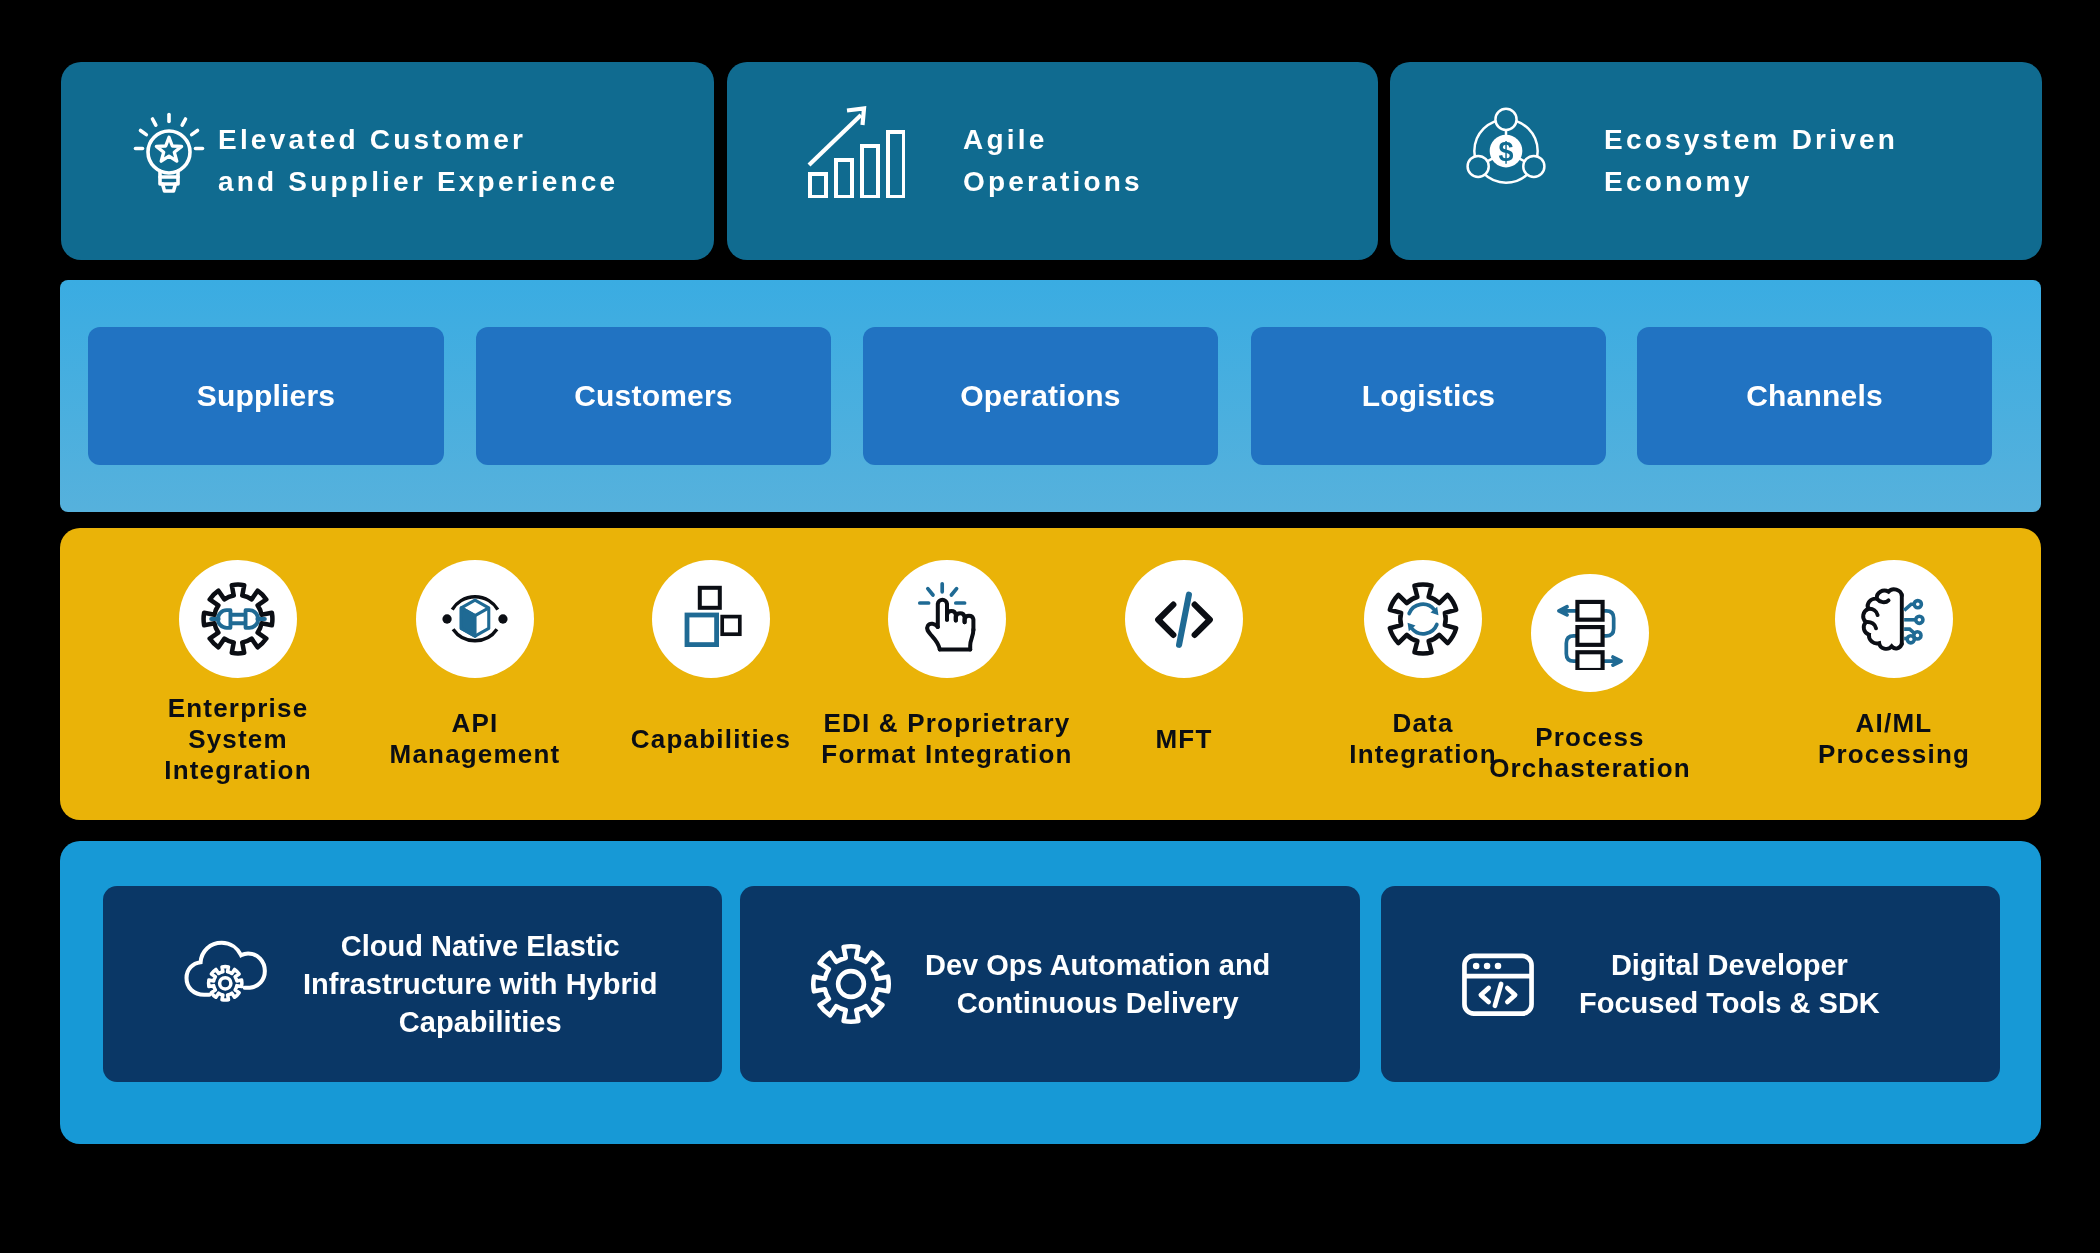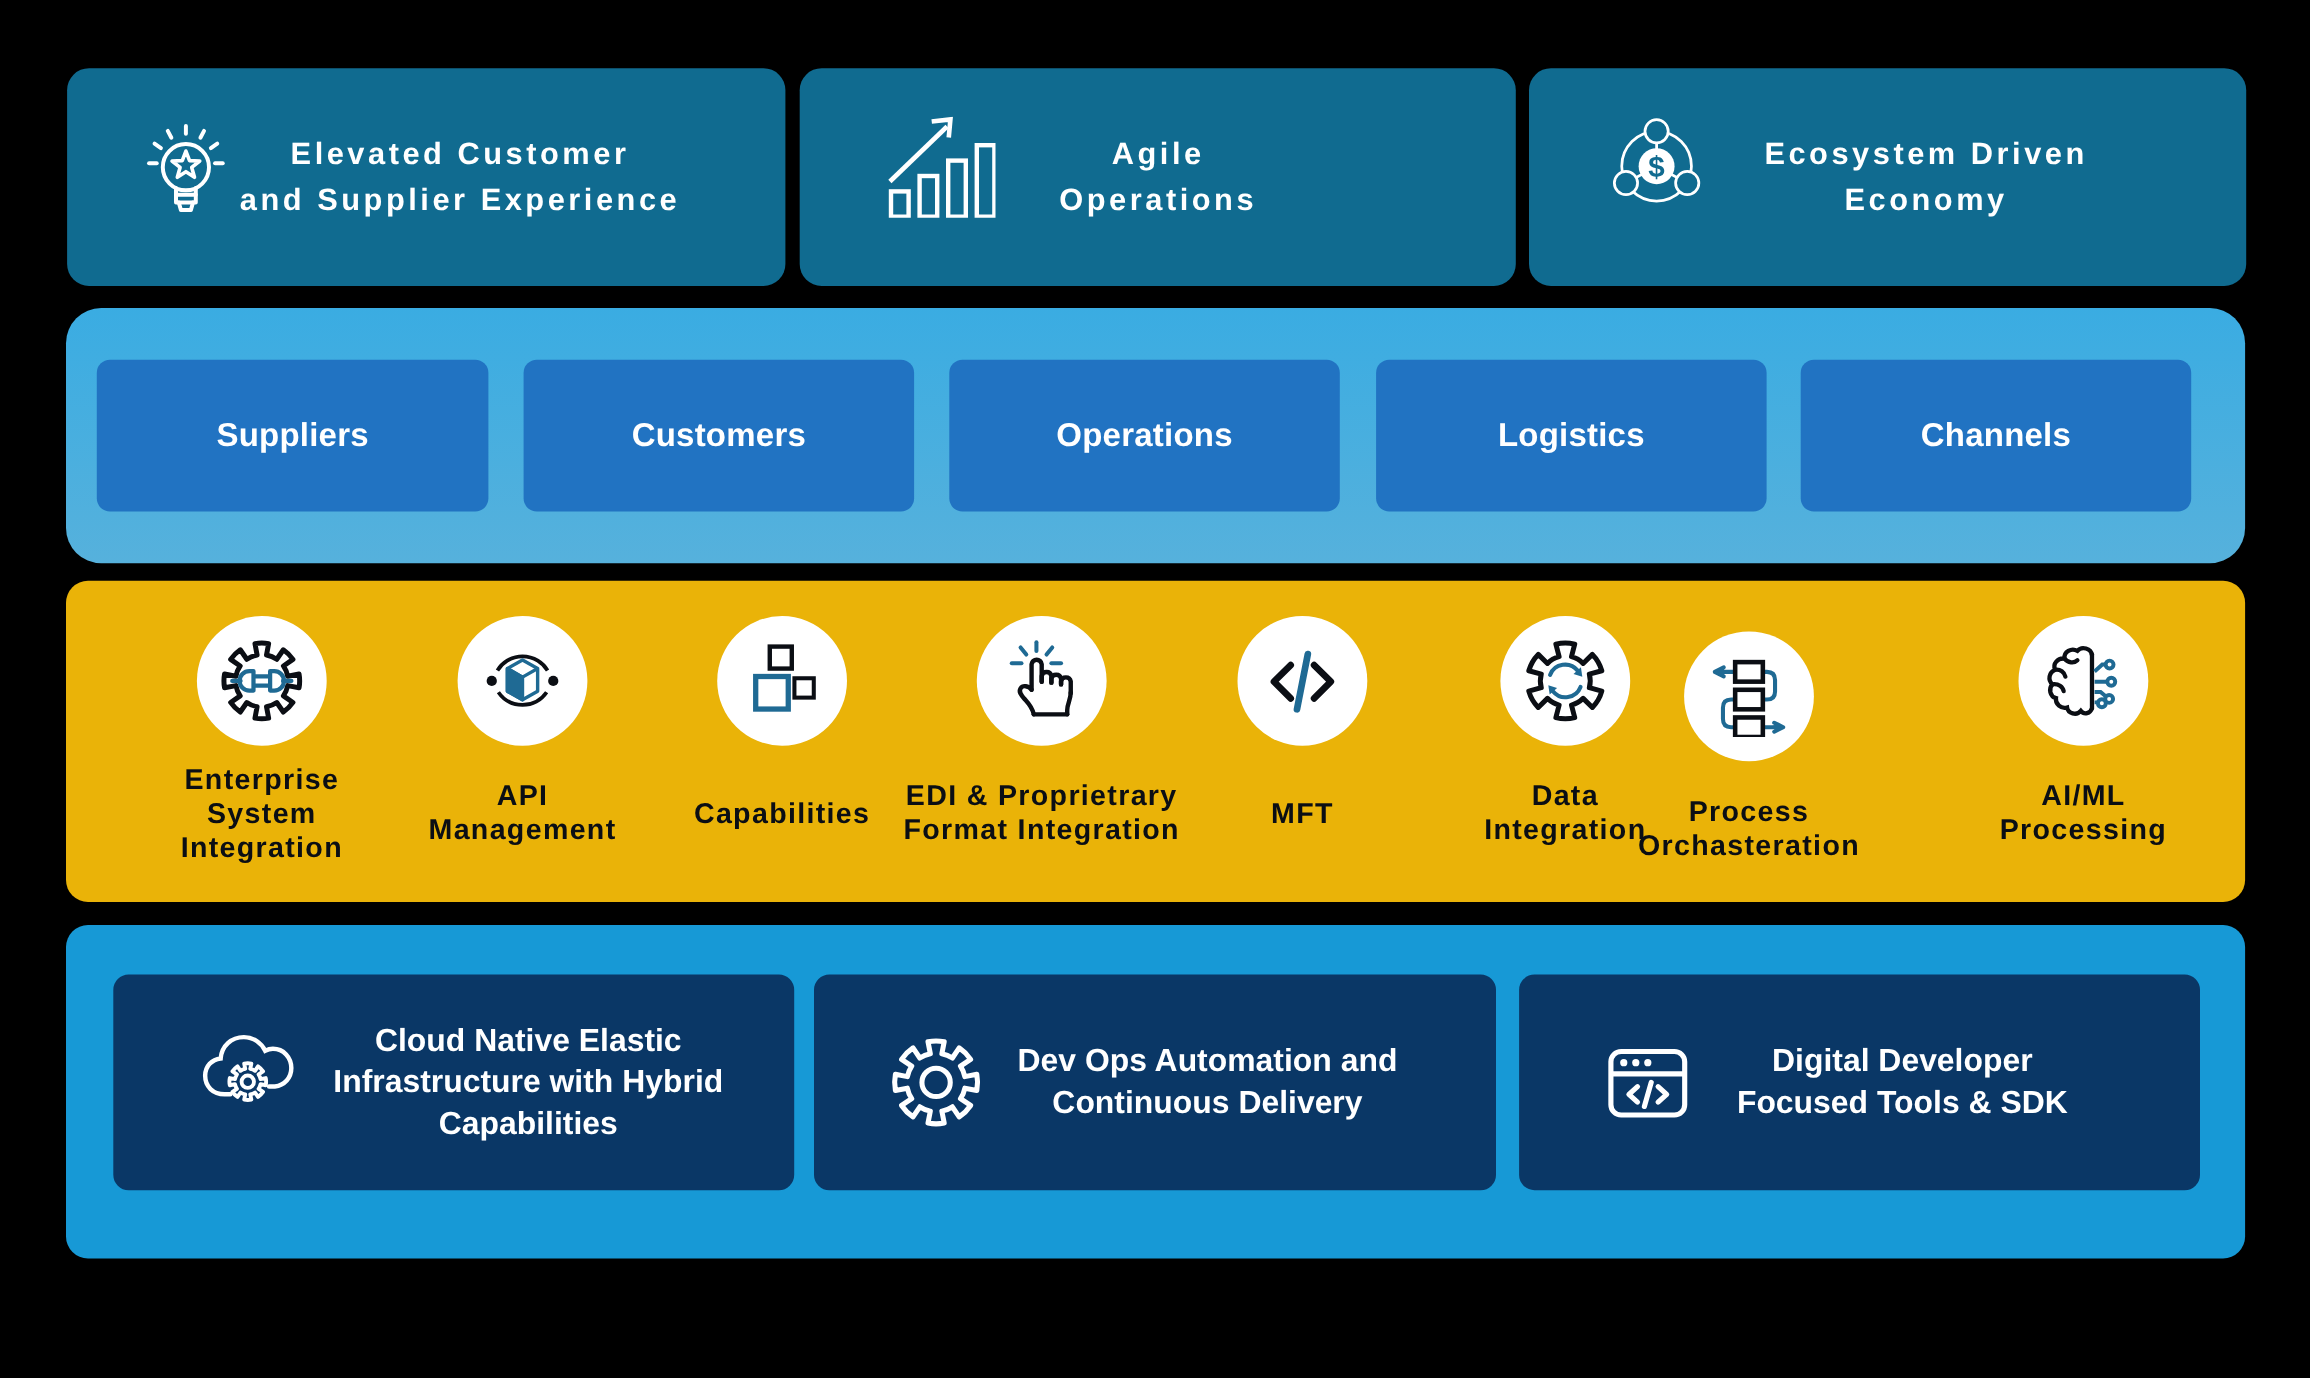--- a/index.html
+++ b/index.html
@@ -1,23 +1,23 @@
 <!DOCTYPE html>
 <html><head>
 <meta charset="utf-8">
 <style>
   html,body{margin:0;padding:0;}
   body{width:2100px;height:1253px;background:#000;position:relative;overflow:hidden;
        font-family:"Liberation Sans",sans-serif;}
   
   .tbox{position:absolute;top:62px;height:198px;background:#106b90;border-radius:20px;
         display:flex;align-items:center;justify-content:flex-start;color:#fff;box-sizing:border-box;}
-  .ttext{font-size:28px;line-height:42px;font-weight:700;text-align:center;letter-spacing:3.2px;}
-  
-  .band2{position:absolute;left:60px;top:280px;width:1981px;height:232px;border-radius:32px;
+  .ttext{font-size:28px;line-height:42px;font-weight:700;letter-spacing:3.2px;}
+  
+  .band2{position:absolute;left:60px;top:280px;width:1981px;height:232px;border-radius:8px;
          background:linear-gradient(180deg,#3aace2 0%,#56b1dc 100%);}
   .btn{position:absolute;top:47px;height:138px;background:#2173c2;border-radius:12px;
        display:flex;align-items:center;justify-content:center;color:#fff;
        font-size:30px;font-weight:700;letter-spacing:.2px;}
   
   .band3{position:absolute;left:60px;top:528px;width:1981px;height:292px;border-radius:20px;
          background:#eab308;}
   .itm{position:absolute;top:0;width:236px;height:292px;}
   .circ{position:absolute;top:32px;left:50%;margin-left:-59px;width:118px;height:118px;
         border-radius:50%;background:#fff;display:flex;align-items:center;justify-content:center;}

